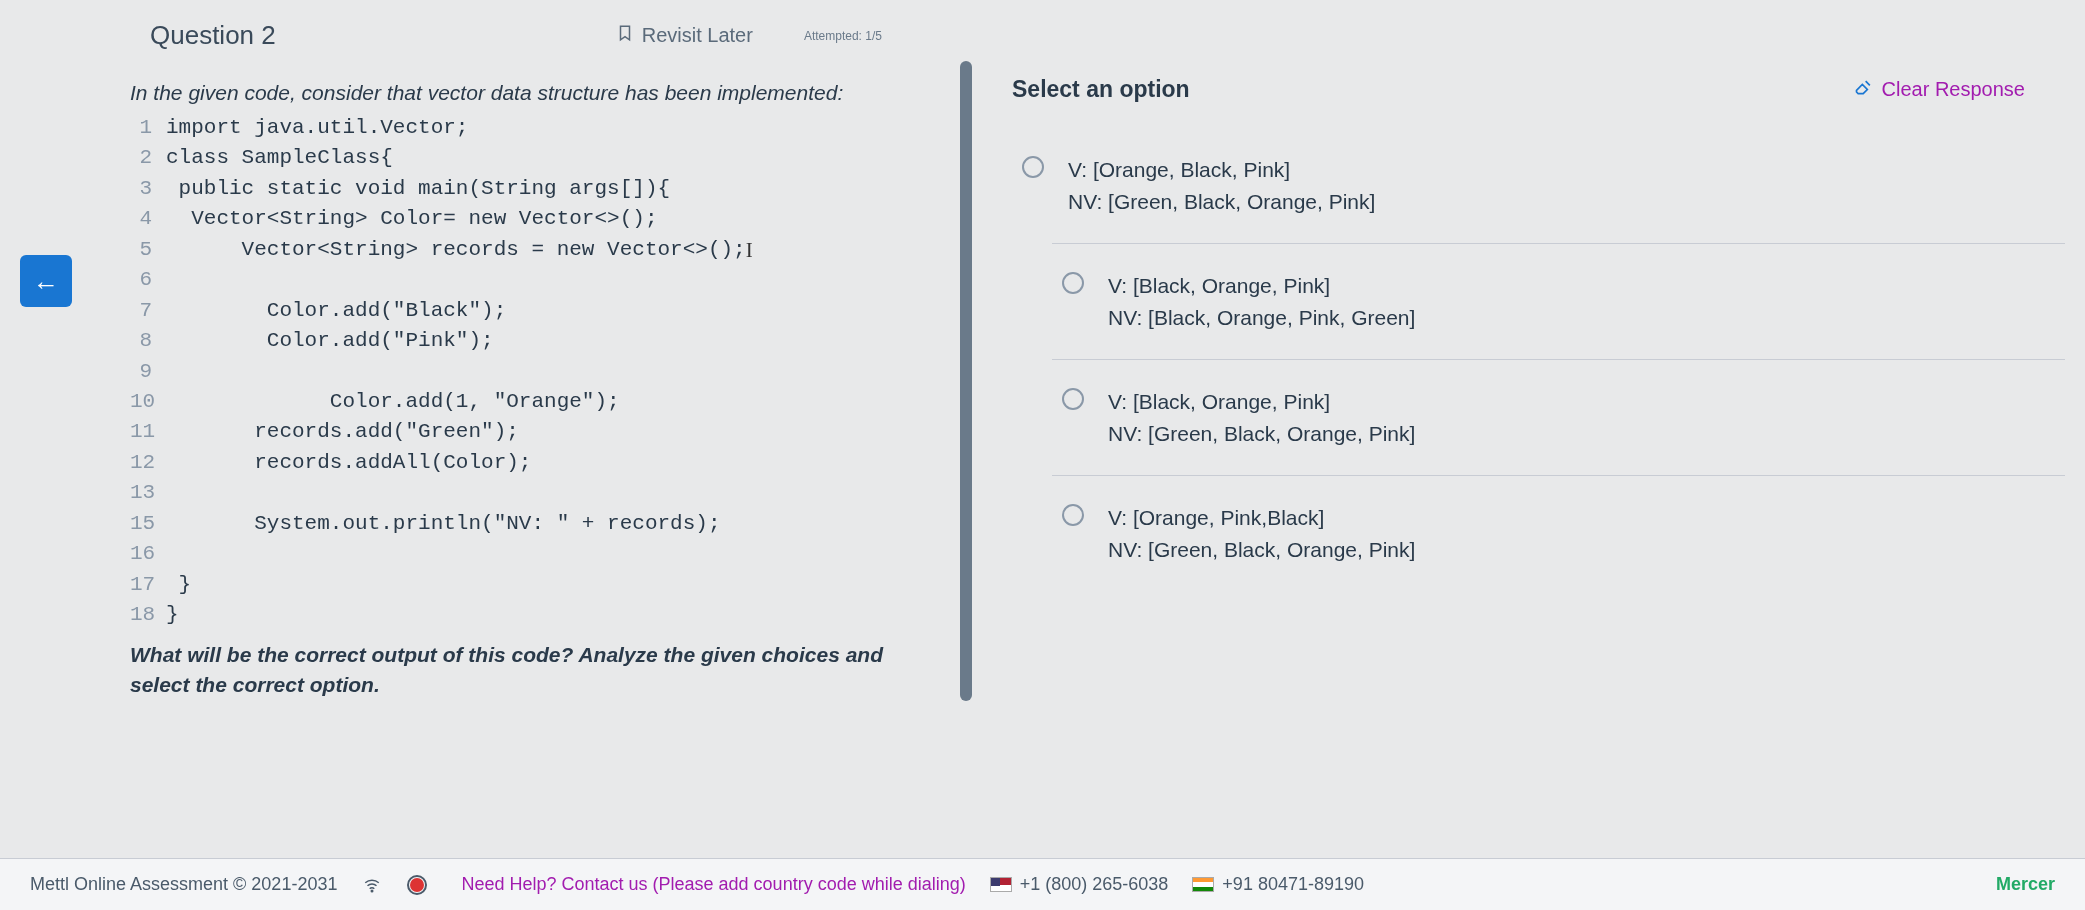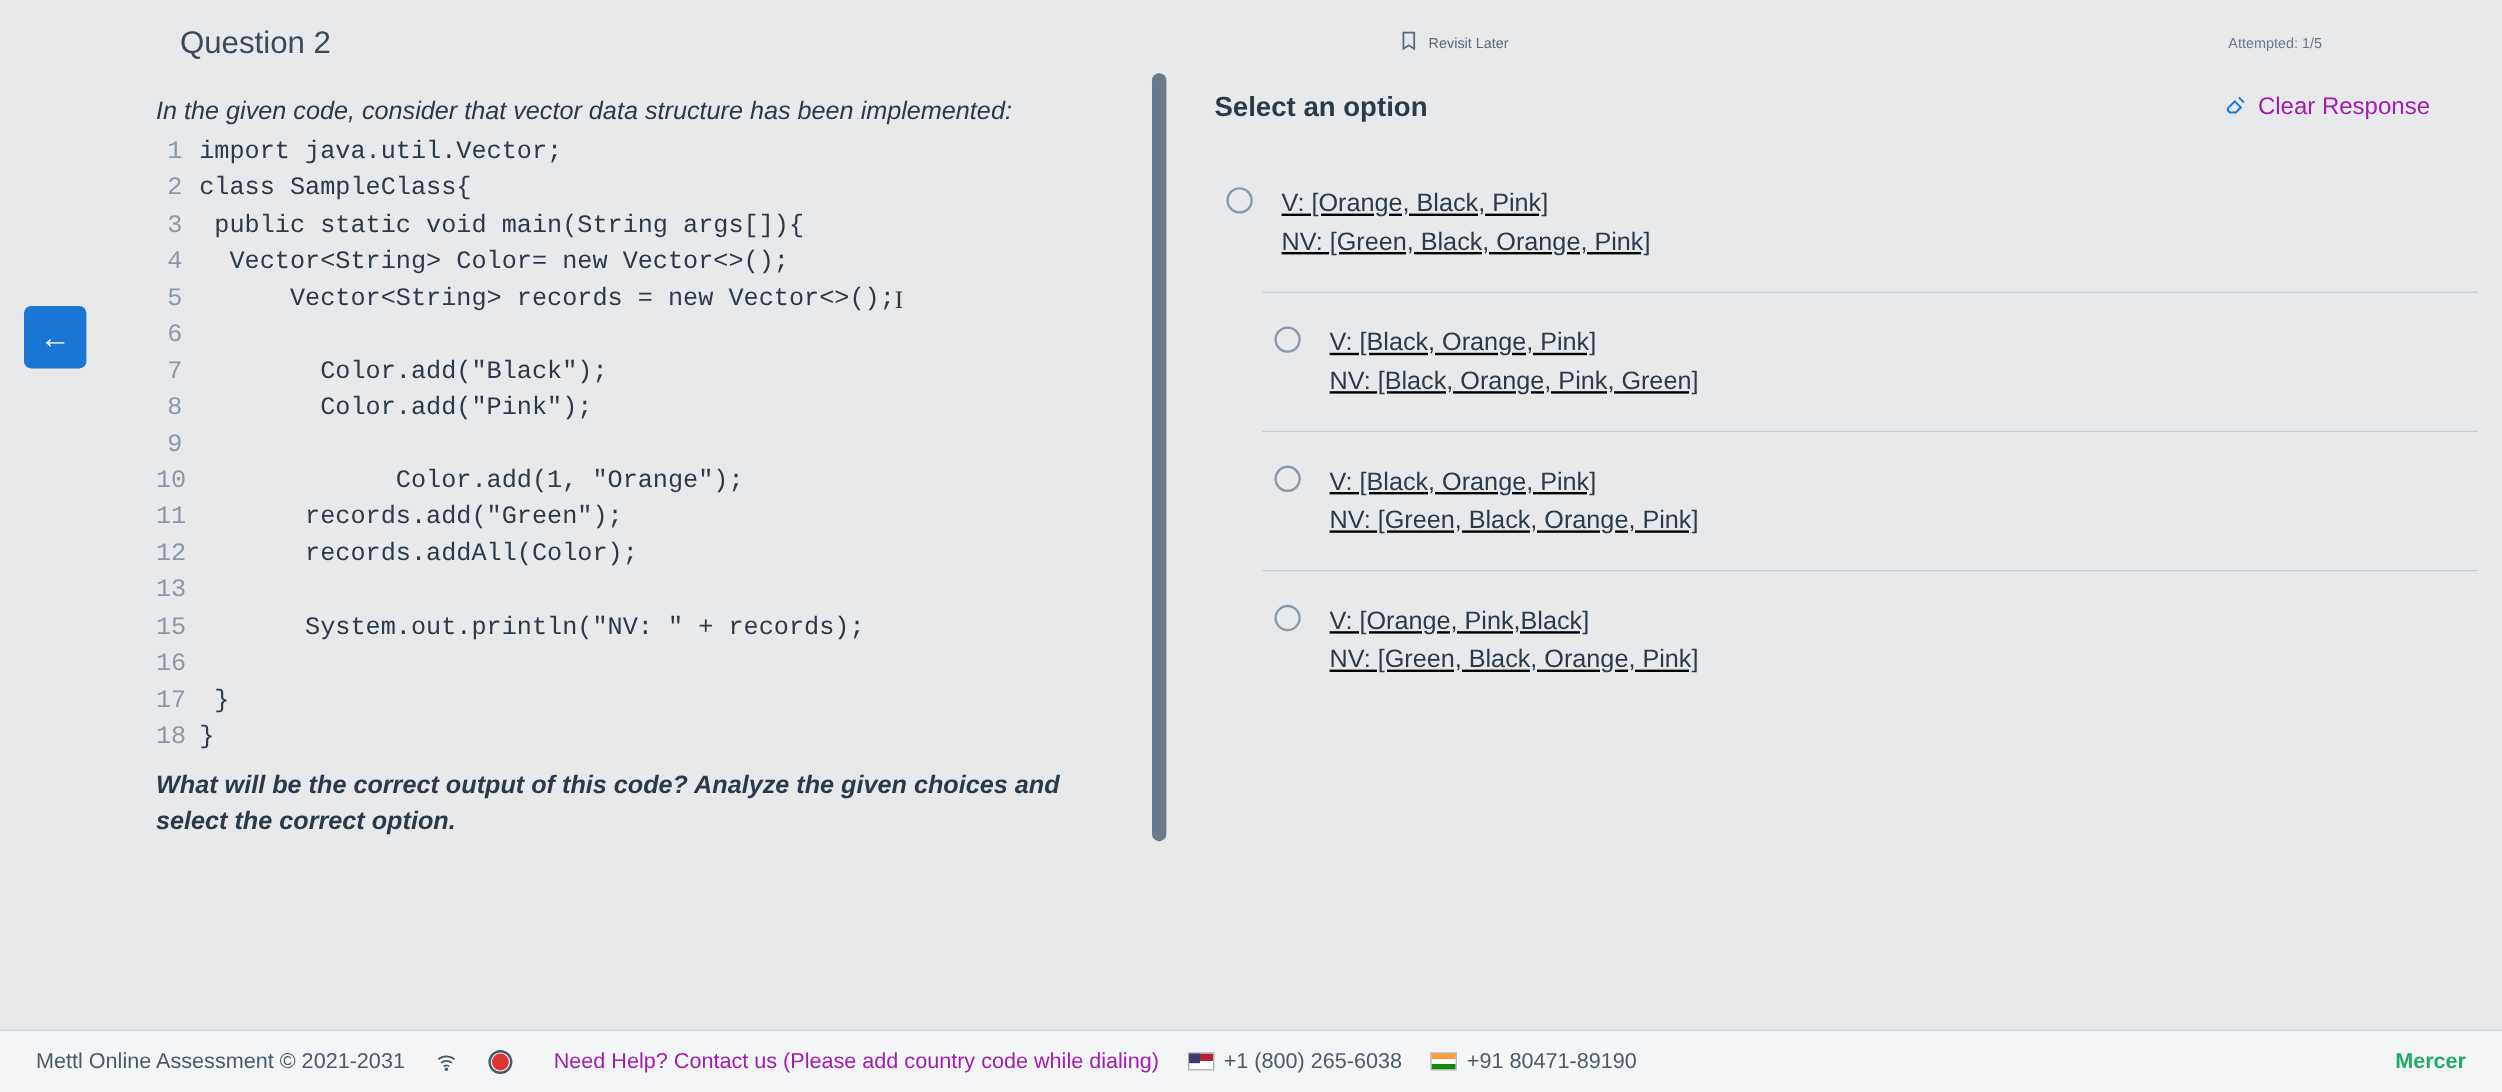--- a/index.html
+++ b/index.html
@@ -9,34 +9,33 @@
       width: 2085px;
       height: 910px;
       position: relative;
       overflow: hidden;
     }
     .header {
       display: flex;
       align-items: center;
       padding: 20px 150px 10px 150px;
       color: #4a5a6a;
-      justify-content: space-between;
     }
     .question-title {
       font-size: 26px;
       font-weight: 500;
       color: #3a4a5a;
       flex: 0 0 auto;
     }
     .revisit {
       margin-left: 340px;
       display: flex;
       align-items: center;
       gap: 8px;
-      font-size: 12px;
+      font-size: 20px;
       color: #5a6a7a;
       cursor: pointer;
     }
     .revisit svg { width: 18px; height: 20px; }
     .attempted {
       margin-left: 51px;
       font-size: 12px;
       color: #6a7a8a;
     }
     .main {
@@ -122,21 +121,20 @@
       font-size: 20px;
       cursor: pointer;
     }
     .clear-resp svg { width: 20px; height: 20px; }
     .option {
       display: flex;
       align-items: flex-start;
       gap: 24px;
       padding: 26px 10px;
       cursor: pointer;
-      text-decoration: underline;
     }
     .option + .option { border-top: 1px solid #c8ccd4; margin-left:40px; }
     .option:first-of-type { margin-left:40px; }
     .radio {
       width: 22px;
       height: 22px;
       border: 2px solid #8a98a8;
       border-radius: 50%;
       flex-shrink: 0;
       margin-top: 2px;

